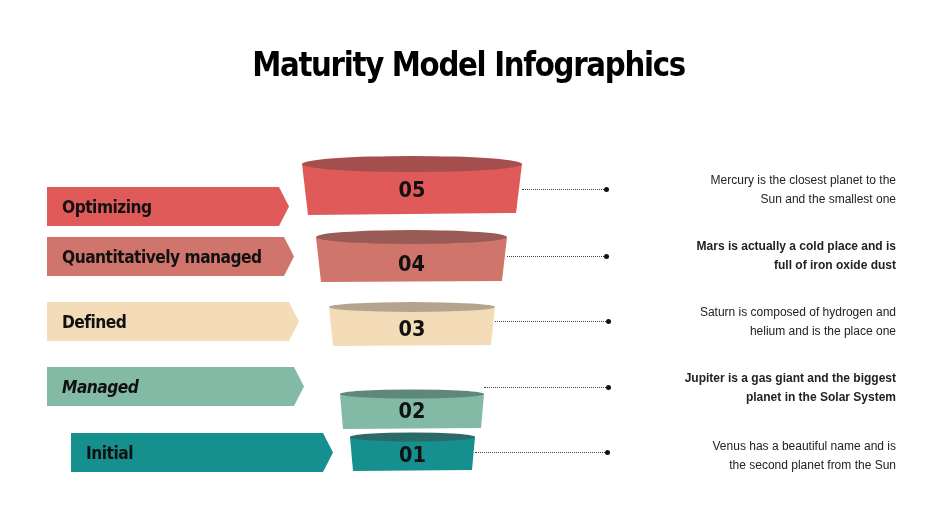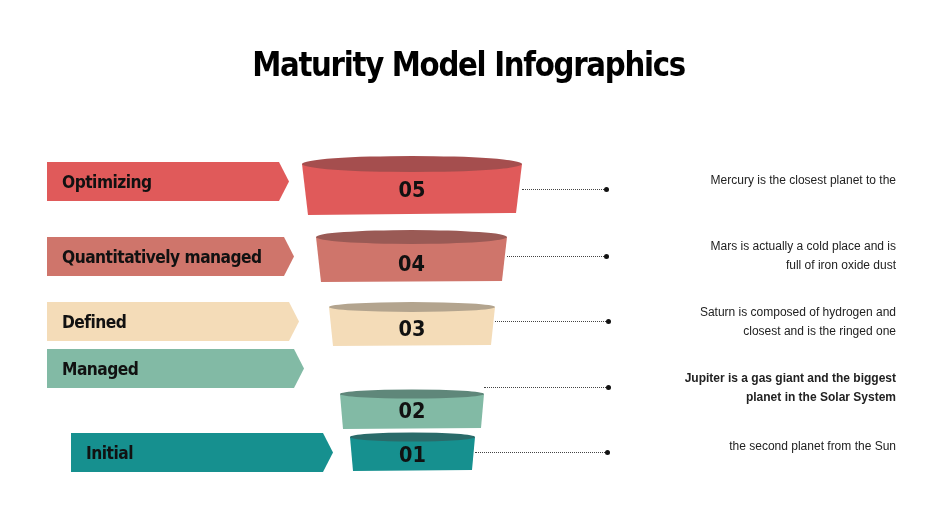--- a/index.html
+++ b/index.html
@@ -33,55 +33,56 @@
     .desc {
       position: absolute; right: 41px; width: 280px; text-align: right;
       font-family: "Liberation Sans", sans-serif; font-size: 12px; line-height: 19px; color: #222;
     }
   </style>
 </head>
 <body>
 
 <div class="title">Maturity Model Infographics</div>
 
-<div class="arrow" style="top:162px;width:242px;">
+<div class="arrow" style="top:187px;width:242px;">
   <svg width="242" height="39">
       <polygon points="0,0 232,0 242,19.5 232,39 0,39" fill="#E05A5A"></polygon>
     </svg>
   <span class="arrow-label">Optimizing</span>
 </div>
 <div class="cup" style="left:302px;top:155px;width:220px;height:62px;">
   <svg width="220" height="62">
     <polygon points="0,9 220,9 214,58 6,60" fill="#E05A5A"></polygon>
     <ellipse cx="110" cy="9" rx="110" ry="8" fill="#A54E4E"></ellipse>
   </svg>
   <div class="cup-num" style="top:22px;">05</div>
 </div>
 <div class="connector" style="left:522px;top:189px;width:82px;"></div>
 <div class="dot" style="left:604px;top:187px;"></div>
 <div class="desc" style="top:171px;">
   <div>Mercury is the closest planet to the</div>
+  <div>Sun and the smallest one</div>
 </div>
 
 <div class="arrow" style="top:237px;width:247px;text-align:right;">
   <svg width="247" height="39">
       <polygon points="0,0 237,0 247,19.5 237,39 0,39" fill="#CF756B"></polygon>
     </svg>
   <span class="arrow-label">Quantitatively managed</span>
 </div>
 <div class="cup" style="left:316px;top:229px;width:191px;height:55px;">
   <svg width="191" height="55">
     <polygon points="0,8 191,8 186,52 5,53" fill="#CF756B"></polygon>
     <ellipse cx="95.5" cy="8" rx="95.5" ry="7" fill="#9A5A55"></ellipse>
   </svg>
   <div class="cup-num" style="top:22px;">04</div>
 </div>
 <div class="connector" style="left:507px;top:256px;width:97px;"></div>
 <div class="dot" style="left:604px;top:254px;"></div>
-<div class="desc" style="top:237px;">
+<div class="desc" style="top:237px;font-weight:bold;">
   <div>Mars is actually a cold place and is</div>
   <div>full of iron oxide dust</div>
 </div>
 
 <div class="arrow" style="top:302px;width:252px;">
   <svg width="252" height="39">
       <polygon points="0,0 242,0 252,19.5 242,39 0,39" fill="#F4DCB8"></polygon>
     </svg>
   <span class="arrow-label">Defined</span>
 </div>
@@ -89,24 +90,24 @@
   <svg width="166" height="47">
     <polygon points="0,6 166,6 162,44 4,45" fill="#F4DCB8"></polygon>
     <ellipse cx="83" cy="6" rx="83" ry="5" fill="#B3A48E"></ellipse>
   </svg>
   <div class="cup-num" style="top:15px;">03</div>
 </div>
 <div class="connector" style="left:495px;top:321px;width:111px;"></div>
 <div class="dot" style="left:606px;top:319px;"></div>
 <div class="desc" style="top:303px;">
   <div>Saturn is composed of hydrogen and</div>
-  <div>closest and is the ringed one</div>
+  <div>helium and is the place one</div>
 </div>
 
-<div class="arrow" style="top:349px;width:257px;">
+<div class="arrow" style="top:367px;width:257px;font-style:italic;">
   <svg width="257" height="39">
       <polygon points="0,0 247,0 257,19.5 247,39 0,39" fill="#82BAA5"></polygon>
     </svg>
   <span class="arrow-label">Managed</span>
 </div>
 <div class="cup" style="left:340px;top:366px;width:144px;height:42px;margin-top:23px;">
   <svg width="144" height="42">
     <polygon points="0,5 144,5 141,39 3,40" fill="#82BAA5"></polygon>
     <ellipse cx="72" cy="5" rx="72" ry="4.5" fill="#5F877A"></ellipse>
   </svg>
@@ -128,14 +129,15 @@
 <div class="cup" style="left:350px;top:432px;width:125px;height:42px;">
   <svg width="125" height="42">
     <polygon points="0,5 125,5 122,38 3,39" fill="#16908F"></polygon>
     <ellipse cx="62.5" cy="5" rx="62.5" ry="4.5" fill="#2A6B6A"></ellipse>
   </svg>
   <div class="cup-num" style="top:10px;">01</div>
 </div>
 <div class="connector" style="left:475px;top:452px;width:130px;"></div>
 <div class="dot" style="left:605px;top:450px;"></div>
 <div class="desc" style="top:437px;">
+  <div>Venus has a beautiful name and is</div>
   <div>the second planet from the Sun</div>
 </div>
 
 </body></html>

